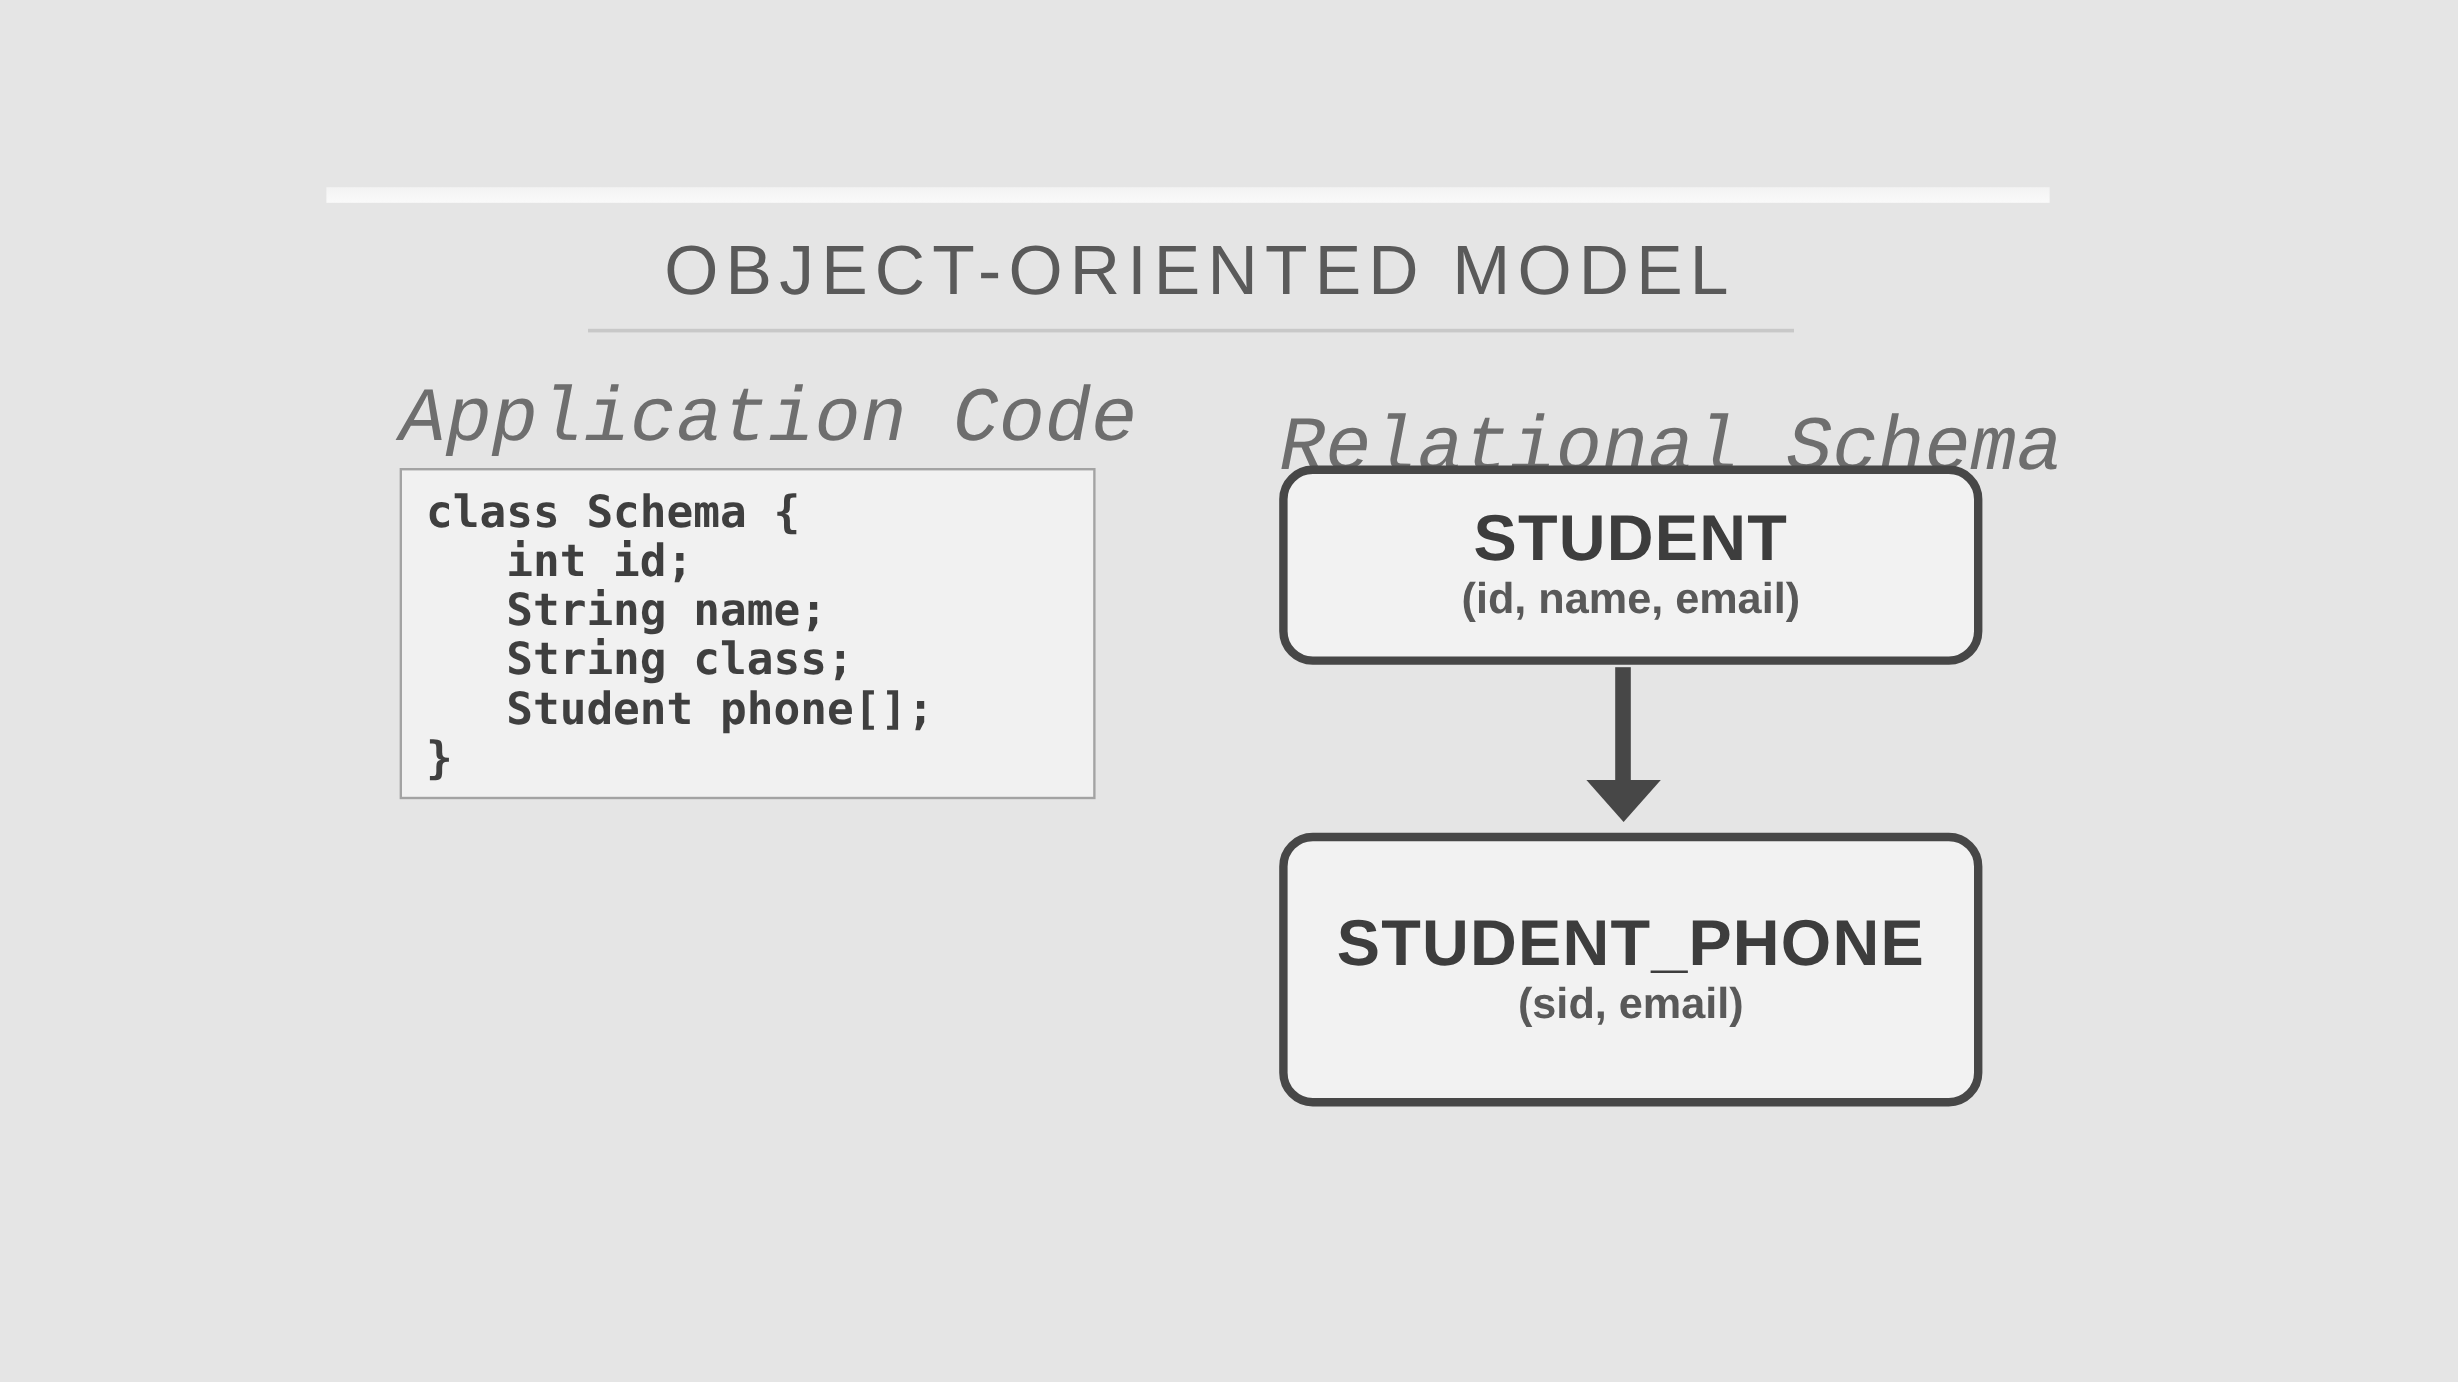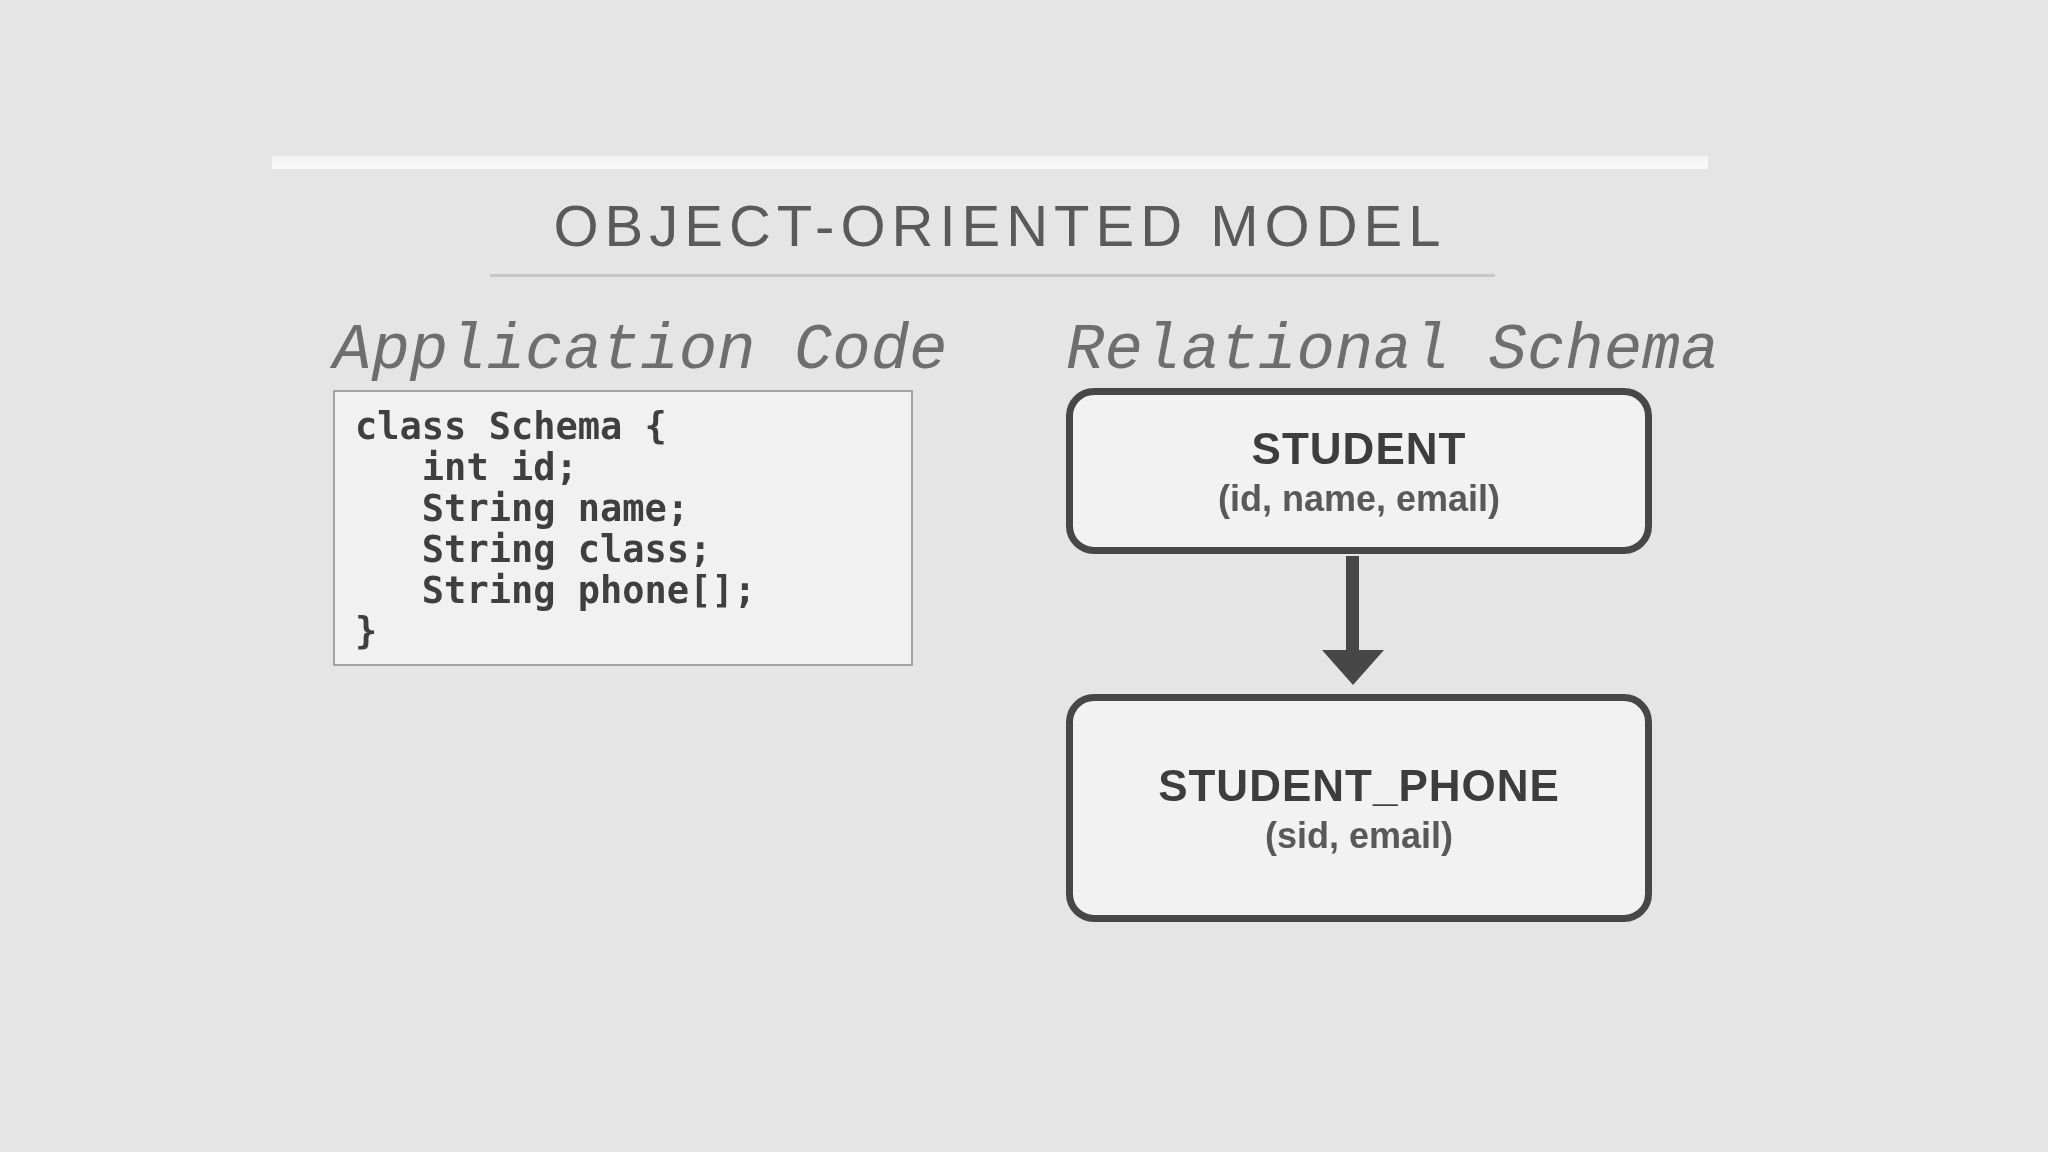--- a/index.html
+++ b/index.html
@@ -53,21 +53,21 @@
     margin: 0;
     text-align: left;
     font-family: Liberation Mono, monospace;
     font-style: italic;
     font-weight: 400;
     font-size: 64px;
     color: #6e6e6e;
     white-space: nowrap;
   }
   .app-heading { left: 333px; width: 580px; }
-  .rel-heading { left: 1066px; width: 586px; }
+  .rel-heading { left: 1066px; width: 586px; margin-top: 24px; }
 
   .code-box {
     position: absolute;
     left: 333px;
     top: 390px;
     width: 580px;
     height: 276px;
     box-sizing: border-box;
     background: #f1f1f1;
     border: 2px solid #a3a3a3;
@@ -93,21 +93,21 @@
     display: flex;
     flex-direction: column;
     align-items: center;
     justify-content: center;
   }
   .student-box { top: 388px; height: 166px; }
   .phone-box   { top: 694px; height: 228px; }
   .table-name {
     font-family: "Liberation Sans", sans-serif;
     font-weight: bold;
-    font-size: 44px;
+    font-size: 54px;
     line-height: 56px;
     color: #3d3d3d;
     letter-spacing: 1px;
     white-space: nowrap;
   }
   .table-cols {
     font-family: "Liberation Sans", sans-serif;
     font-weight: 700;
     font-size: 36px;
     line-height: 44px;
@@ -144,21 +144,21 @@
   <h1 class="title">OBJECT-ORIENTED MODEL</h1>
   <div class="title-underline"></div>
 
   <h2 class="heading app-heading">Application Code</h2>
 
   <div class="code-box">
     <div class="code-line">class Schema {</div>
     <div class="code-line">   int id;</div>
     <div class="code-line">   String name;</div>
     <div class="code-line">   String class;</div>
-    <div class="code-line">   String phone[];</div>
+    <div class="code-line">   Student phone[];</div>
     <div class="code-line">}</div>
   </div>
 
   <h2 class="heading rel-heading">Relational Schema</h2>
 
   <div class="table-box student-box">
     <div class="table-name">STUDENT</div>
     <div class="table-cols">(id, name, email)</div>
   </div>
 

